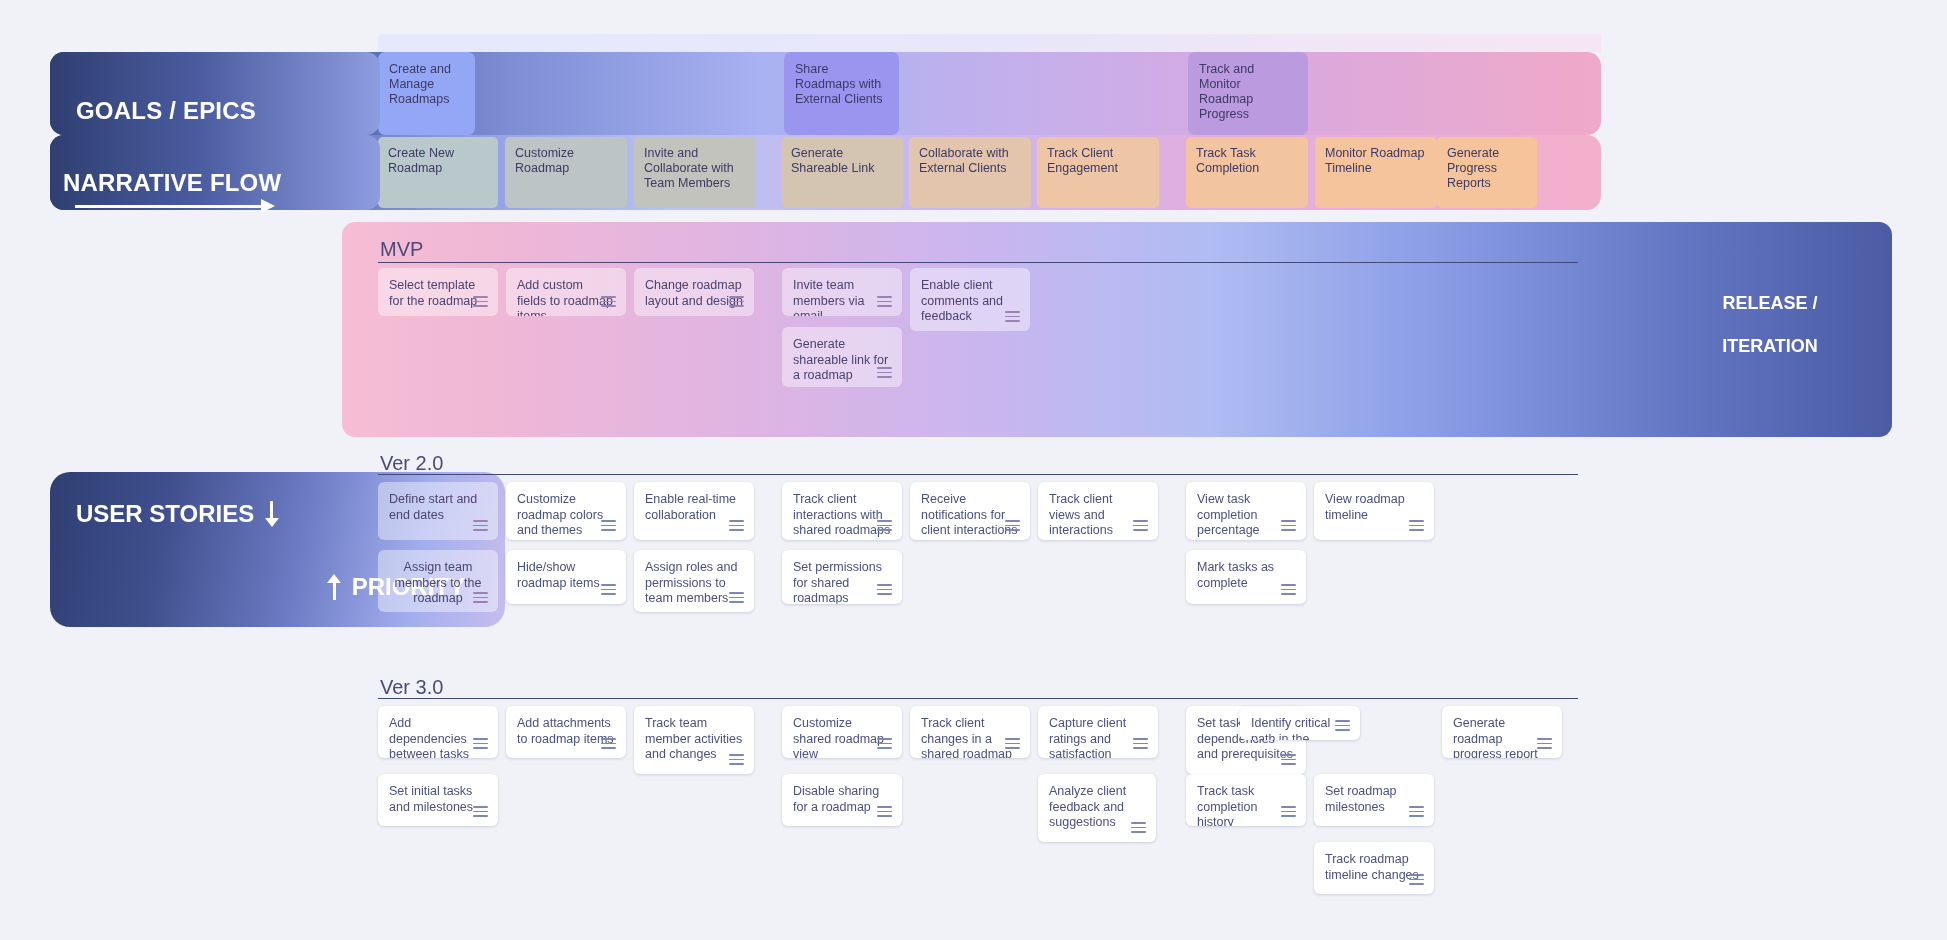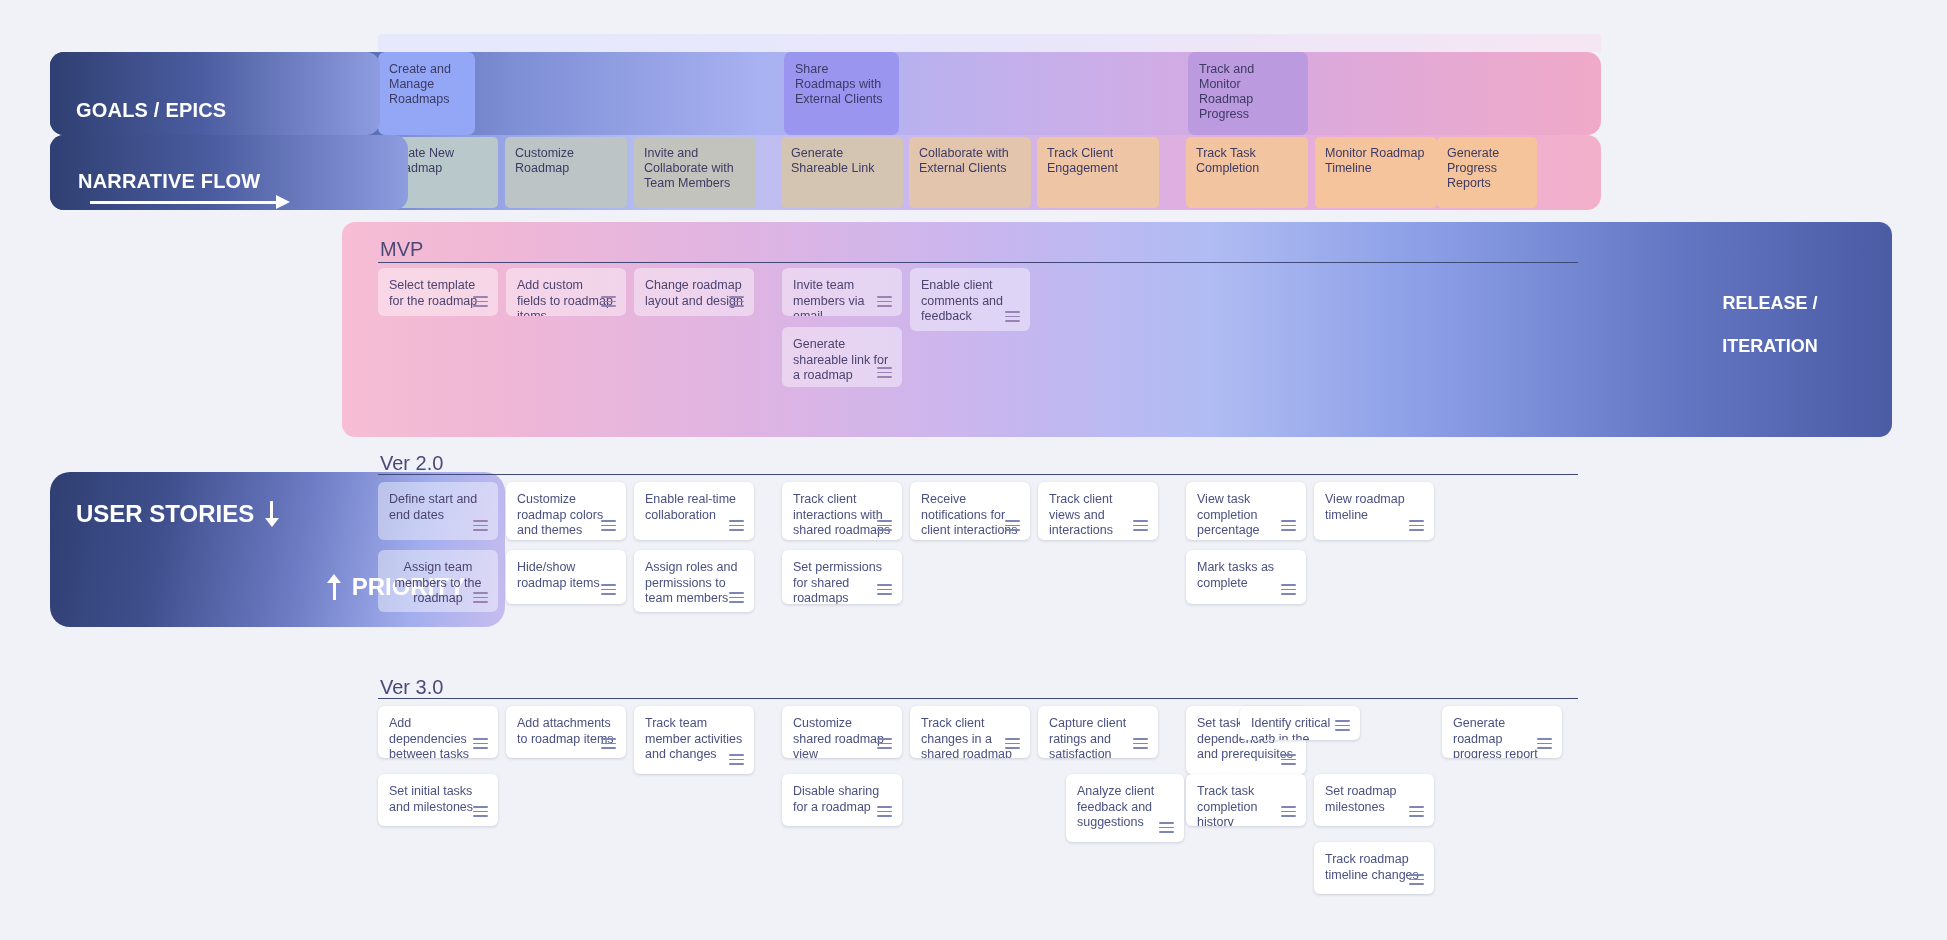--- a/index.html
+++ b/index.html
@@ -14,21 +14,21 @@
   
   .band-label {
     position: absolute;
     display: flex; align-items: center;
     border-radius: 14px;
     color: #ffffff;
     font-weight: bold;
     letter-spacing: .2px;
     z-index: 6;
   }
-  .band-label .txt { font-size: 20px; margin-top: 34px; }
+  .band-label .txt { font-size: 24px; margin-top: 34px; }
 
   
   #goals-band {
     position: absolute; left: 50px; top: 52px; width: 1551px; height: 83px;
     border-radius: 14px;
     background: linear-gradient(90deg,#2f3f72 0%,#46589a 14%,#7e8fd6 30%,#a9b2f2 46%,#c3b0ec 62%,#d8a9e0 78%,#f0a9c8 100%);
     z-index: 2;
   }
   #goals-label {
     left: 50px; top: 52px; width: 330px; height: 83px;
@@ -51,23 +51,23 @@
   }
 
   
   #narr-band {
     position: absolute; left: 50px; top: 135px; width: 1551px; height: 75px;
     border-radius: 14px;
     background: linear-gradient(90deg,#2f3f72 0%,#4a5c9f 12%,#8e9ce0 26%,#b9c0f3 40%,#cbb7ec 58%,#e2aede 76%,#f3b0cb 100%);
     z-index: 2;
   }
   #narr-label {
-    left: 50px; top: 135px; width: 358px; height: 75px;
+    left: 50px; top: 135px; width: 330px; height: 75px;
     background: linear-gradient(90deg,#2f3f72 0%,#4a5c9f 45%,#8e9ce0 100%);
-    padding-left: 28px;
+    padding-left: 13px;
     flex-direction: column; align-items: flex-start; justify-content: center;
   }
   #narr-label .txt { margin-bottom: 2px; }
   .arrow-right {
     position: relative; width: 200px; height: 14px; margin-left: 12px;
   }
   .arrow-right .shaft {
     position: absolute; left: 0; top: 6px; width: 186px; height: 3px; background: #fff;
   }
   .arrow-right .head {
@@ -370,21 +370,21 @@
       <div class="card white" style="left: 378px; top: 774px; width: 120px; height: 52px;"><span>Set initial tasks and milestones</span><span class="hb">
           <span></span>
           <span></span>
           <span></span>
         </span></div>
       <div class="card white" style="left: 782px; top: 774px; width: 120px; height: 52px;"><span>Disable sharing for a roadmap</span><span class="hb">
           <span></span>
           <span></span>
           <span></span>
         </span></div>
-      <div class="card white" style="left: 1038px; top: 774px; width: 118px; height: 68px; margin-left: 28px;"><span>Analyze client feedback and suggestions</span><span class="hb">
+      <div class="card white" style="left: 1038px; top: 774px; width: 118px; height: 68px;"><span>Analyze client feedback and suggestions</span><span class="hb">
           <span></span>
           <span></span>
           <span></span>
         </span></div>
       <div class="card white" style="left: 1186px; top: 774px; width: 120px; height: 52px;"><span>Track task completion history</span><span class="hb">
           <span></span>
           <span></span>
           <span></span>
         </span></div>
       <div class="card white" style="left: 1314px; top: 774px; width: 120px; height: 52px;"><span>Set roadmap milestones</span><span class="hb">

